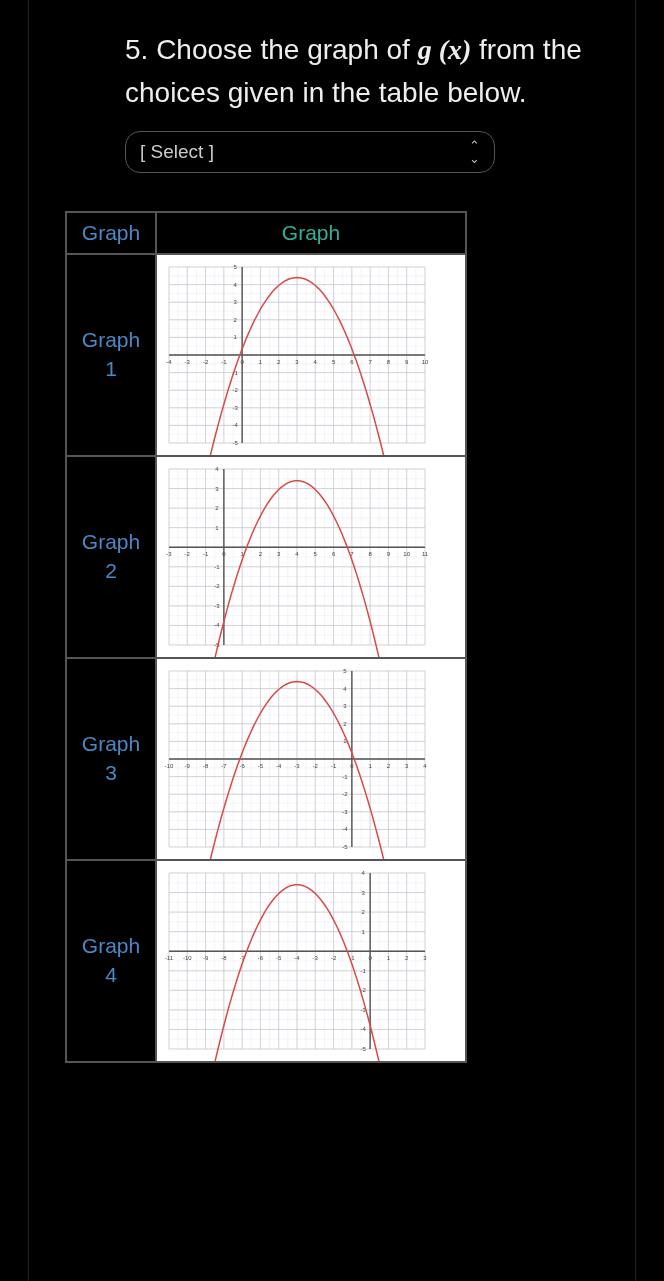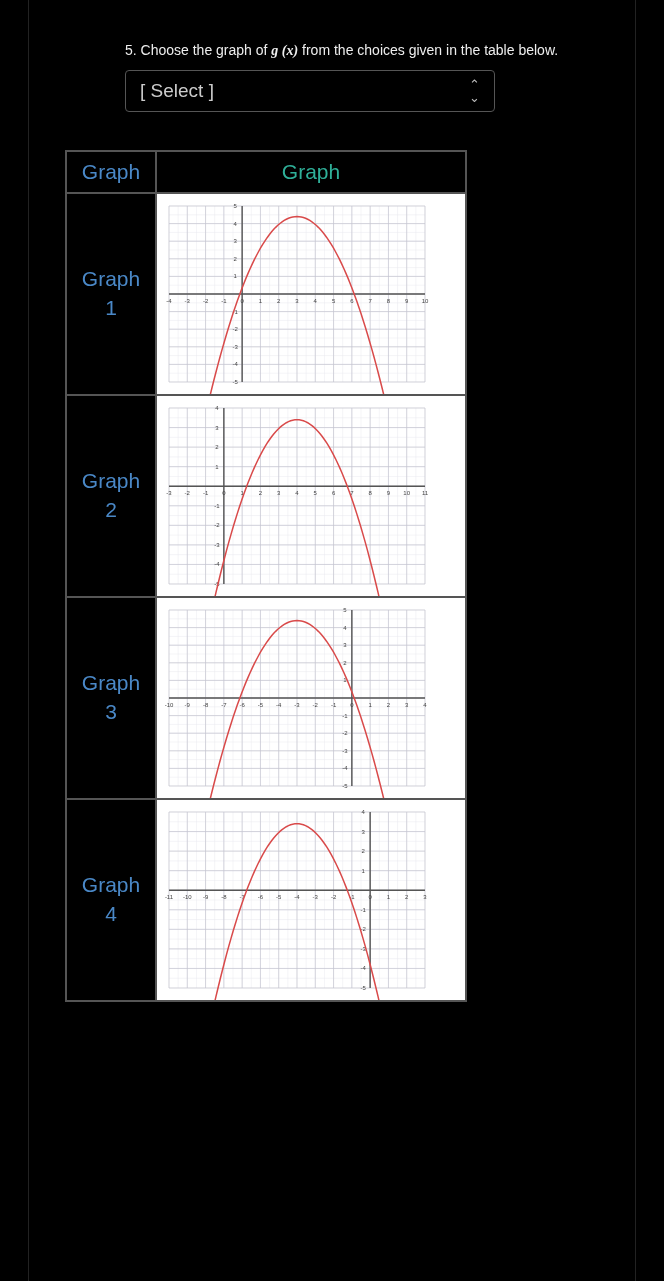--- a/index.html
+++ b/index.html
@@ -21,41 +21,41 @@
     position:absolute;
     top:0;
     width:0;
     height:100%;
     border-left:1px solid #222;
   }
   .rule-left{ left:28px; }
   .rule-right{ right:28px; }
 
   .question{
-    font-size:14px;
+    font-size:28px;
     line-height:1.55;
     color:#eee;
-    margin:20px 0 4px 60px;
+    margin:8px 0 4px 60px;
   }
   .question .func{
     font-family:"Cambria Math","STIXGeneral",serif;
     font-weight:600;
     font-style:italic;
   }
   .prompt-line{
     font-size:21px;
     color:#eee;
     margin:22px 0 8px 60px;
   }
   .select-wrap{
-    margin:8px 0 0 60px;
+    margin:16px 0 0 60px;
     width:370px;
     height:42px;
     border:1px solid #555;
-    border-radius:4px;
+    border-radius:15px;
     display:flex;
     align-items:center;
     justify-content:space-between;
     padding:0 14px;
     box-sizing:border-box;
   }
   .select-wrap .placeholder{
     color:#ccc;
     font-size:19px;
   }

